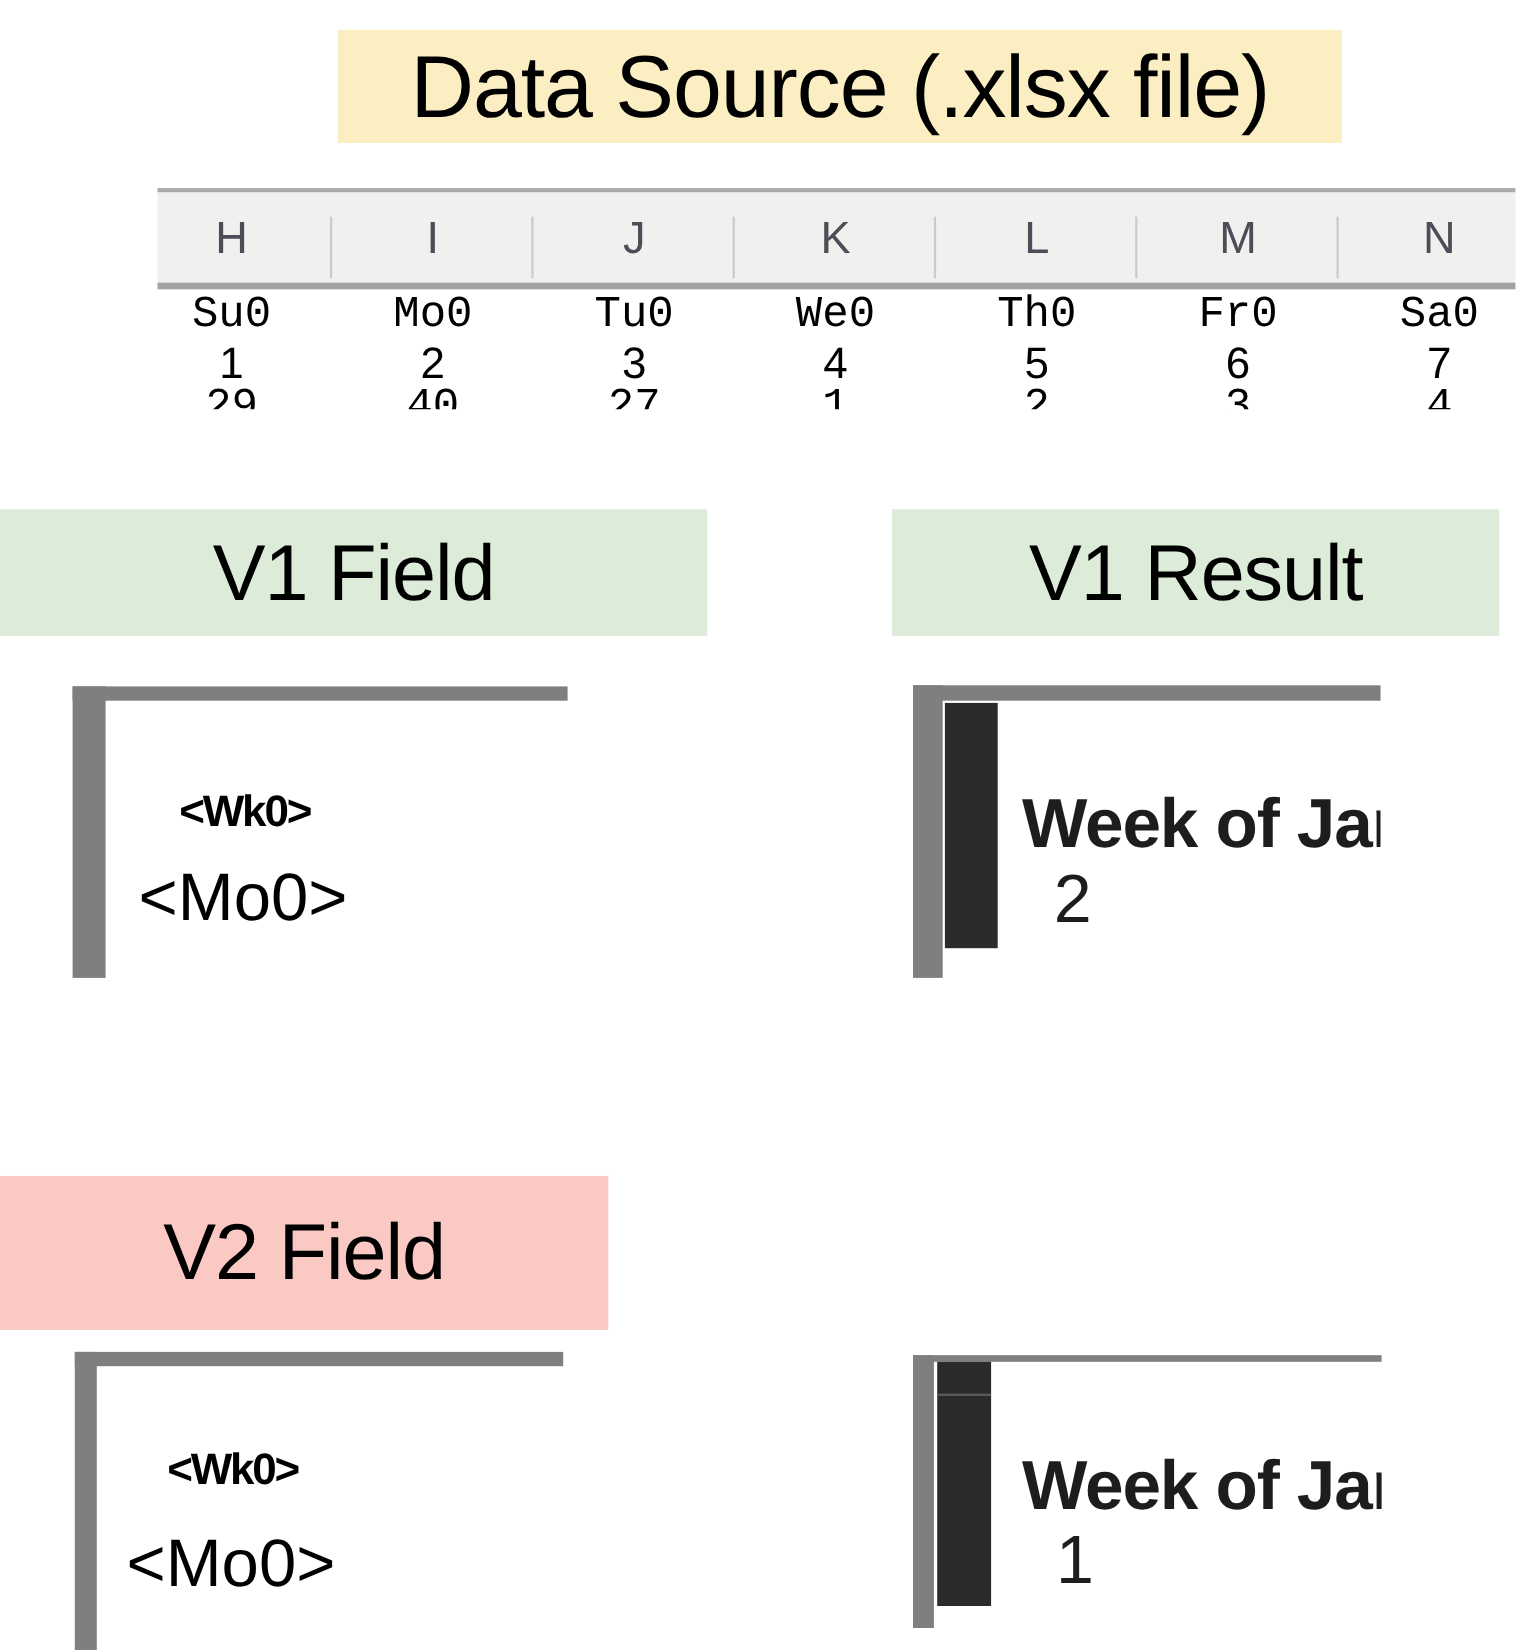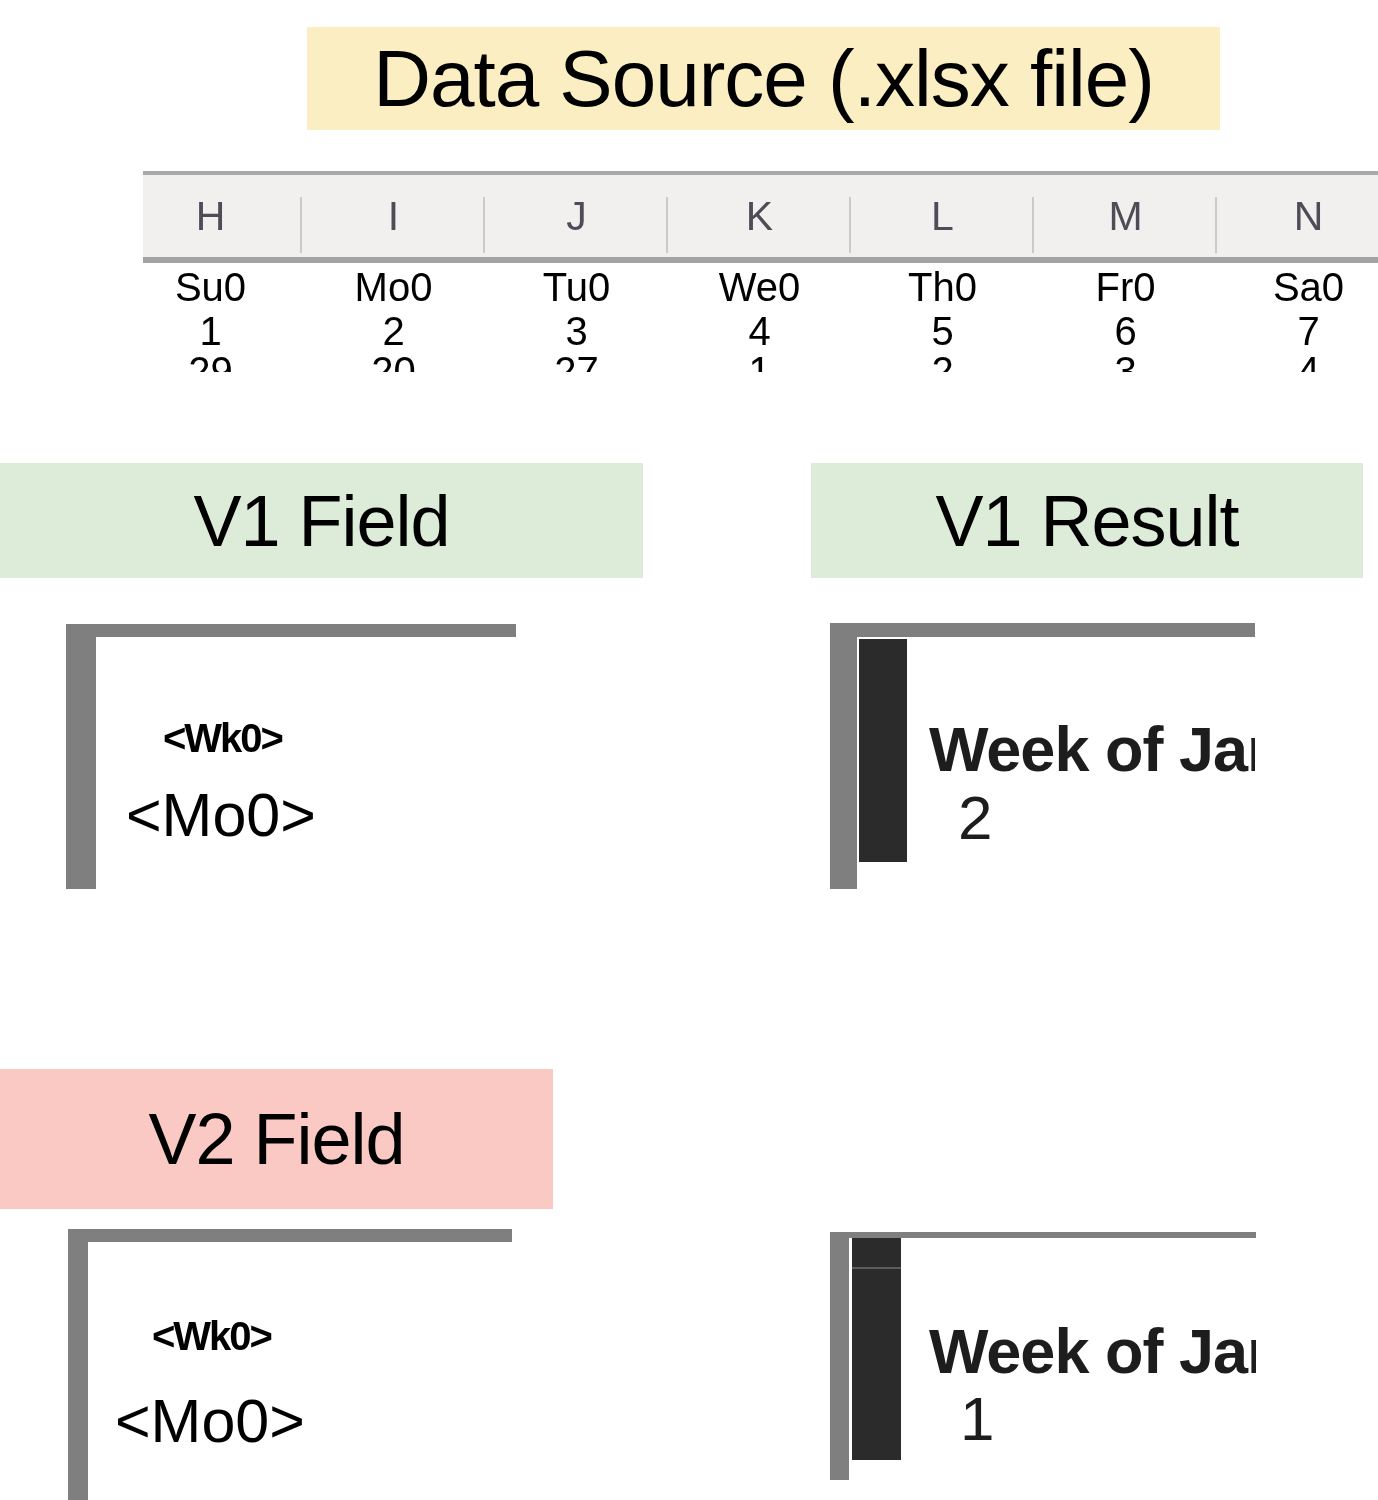--- a/index.html
+++ b/index.html
@@ -26,25 +26,25 @@
   .sheet-row{position:absolute;left:-24px;width:1305px;display:flex;}
   .sheet-row > div{width:183px;text-align:center;flex:0 0 183px;}
   .row-letters{top:4px;height:82px;}
   .row-letters > div{
     font-size:41px;color:#4E4C57;line-height:82px;position:relative;
   }
   .row-letters > div::after{
     content:"";position:absolute;right:0;bottom:4px;width:2px;height:56px;background:#CBCACA;
   }
   .row-names {top:92px;height:45px;font-size:40px;}
-  .row-names  > div{line-height:48px;}
+  .row-names  > div{line-height:48px;font-family:Liberation Mono, monospace;}
   .row-values{top:137px;height:45px;font-size:40px;}
   .row-values > div{line-height:46px;}
   .row-clip  {top:180px;height:40px;font-size:40px;}
-  .row-clip   > div{line-height:40px;}
+  .row-clip   > div{line-height:40px;font-family:Liberation Mono, monospace;}
 
   
   .bar{position:absolute;background:#7F7F7F;}
   .blackbar{position:absolute;background:#2B2B2B;}
   .seam{position:absolute;background:#5C5C5C;}
 
   
   #v1f-hbar{left:66px;top:624px;width:450px;height:13px;}
   #v1f-vbar{left:66px;top:624px;width:30px;height:265px;}
   
@@ -113,21 +113,21 @@
         <div>1</div>
         <div>2</div>
         <div>3</div>
         <div>4</div>
         <div>5</div>
         <div>6</div>
         <div>7</div>
       </div>
     <div class="sheet-row row-clip">
         <div>29</div>
-        <div>20</div>
+        <div>40</div>
         <div>27</div>
         <div>1</div>
         <div>2</div>
         <div>3</div>
         <div>4</div>
       </div>
   </div>
 
   <div class="band" id="v1-field-band">
     <span>V1 Field</span>

